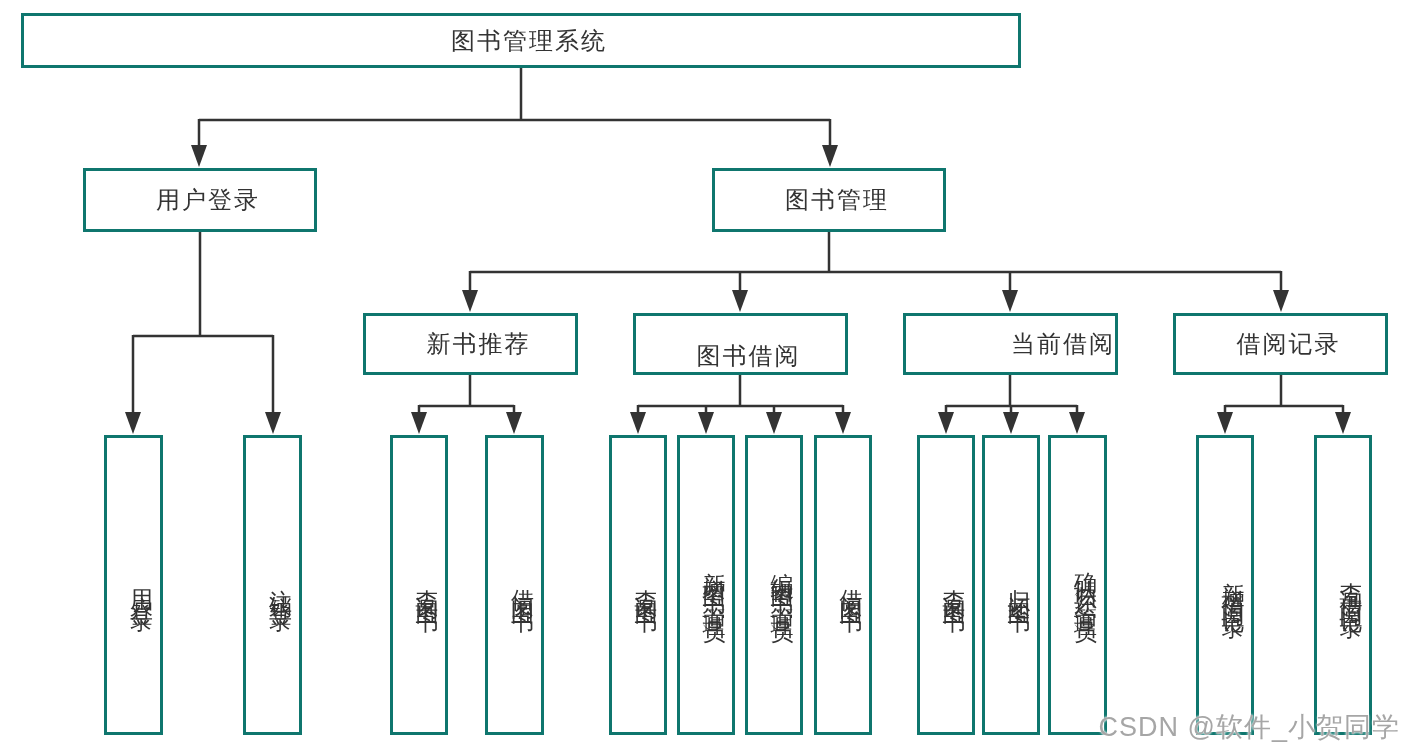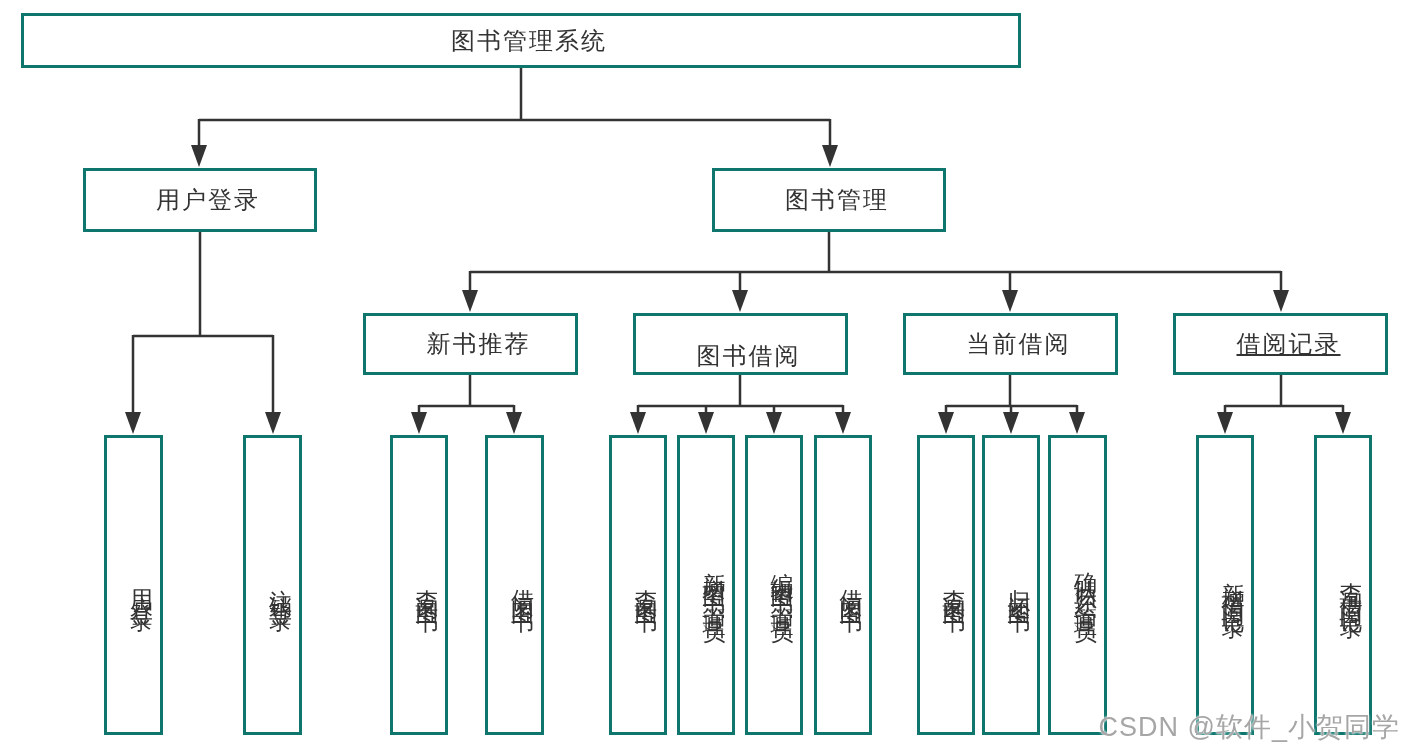--- a/index.html
+++ b/index.html
@@ -94,24 +94,24 @@
   <div class="box hbox" style="left:712px;top:168px;width:234px;height:64px;">
     <span>图书管理</span>
   </div>
 
   <div class="box hbox" style="left:363px;top:313px;width:215px;height:62px;">
     <span>新书推荐</span>
   </div>
   <div class="box hbox" style="left:633px;top:313px;width:215px;height:62px;align-items:flex-end;">
     <span>图书借阅</span>
   </div>
-  <div class="box hbox" style="left:903px;top:313px;width:215px;height:62px;">
+  <div class="box hbox" style="left:903px;top:313px;width:215px;height:62px;justify-content:flex-end;">
     <span>当前借阅</span>
   </div>
-  <div class="box hbox" style="left:1173px;top:313px;width:215px;height:62px;text-decoration:underline;">
+  <div class="box hbox" style="left:1173px;top:313px;width:215px;height:62px;">
     <span>借阅记录</span>
   </div>
 
   <div class="box vbox" style="left:104px;top:435px;width:59px;height:300px;">
     <span class="vtext">用户登录</span>
   </div>
   <div class="box vbox" style="left:243px;top:435px;width:59px;height:300px;">
     <span class="vtext">注销登录</span>
   </div>
 

